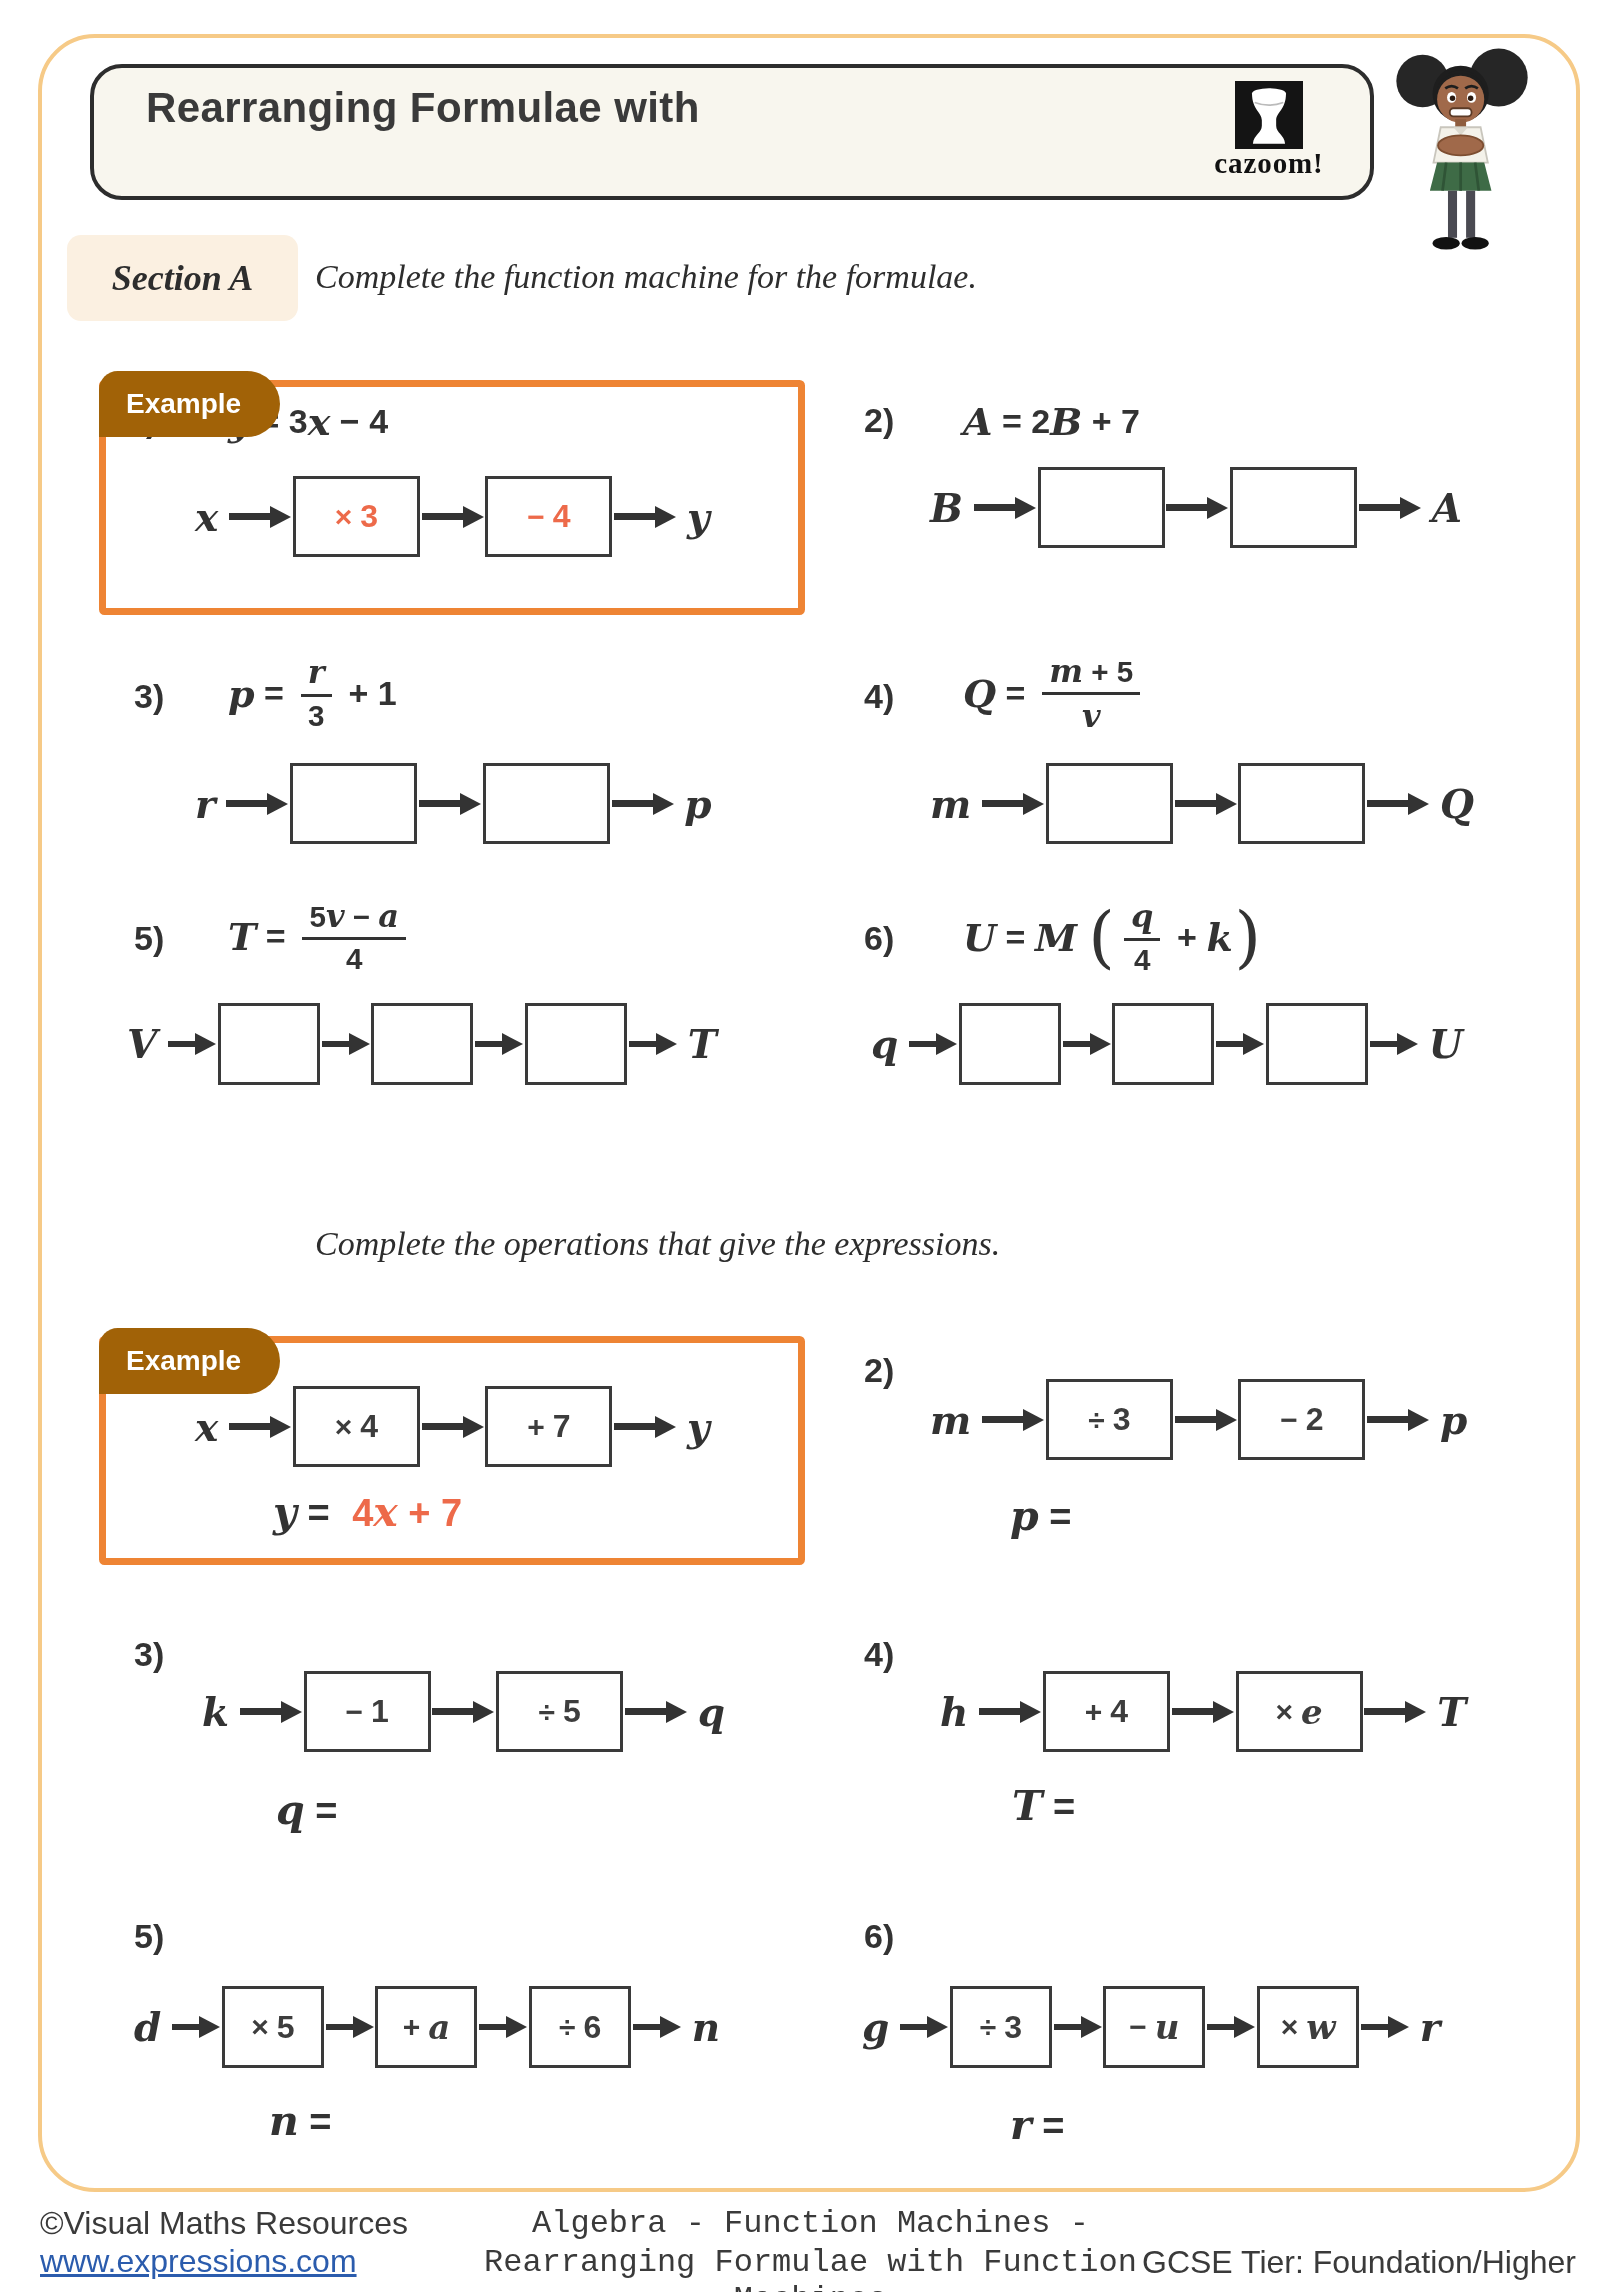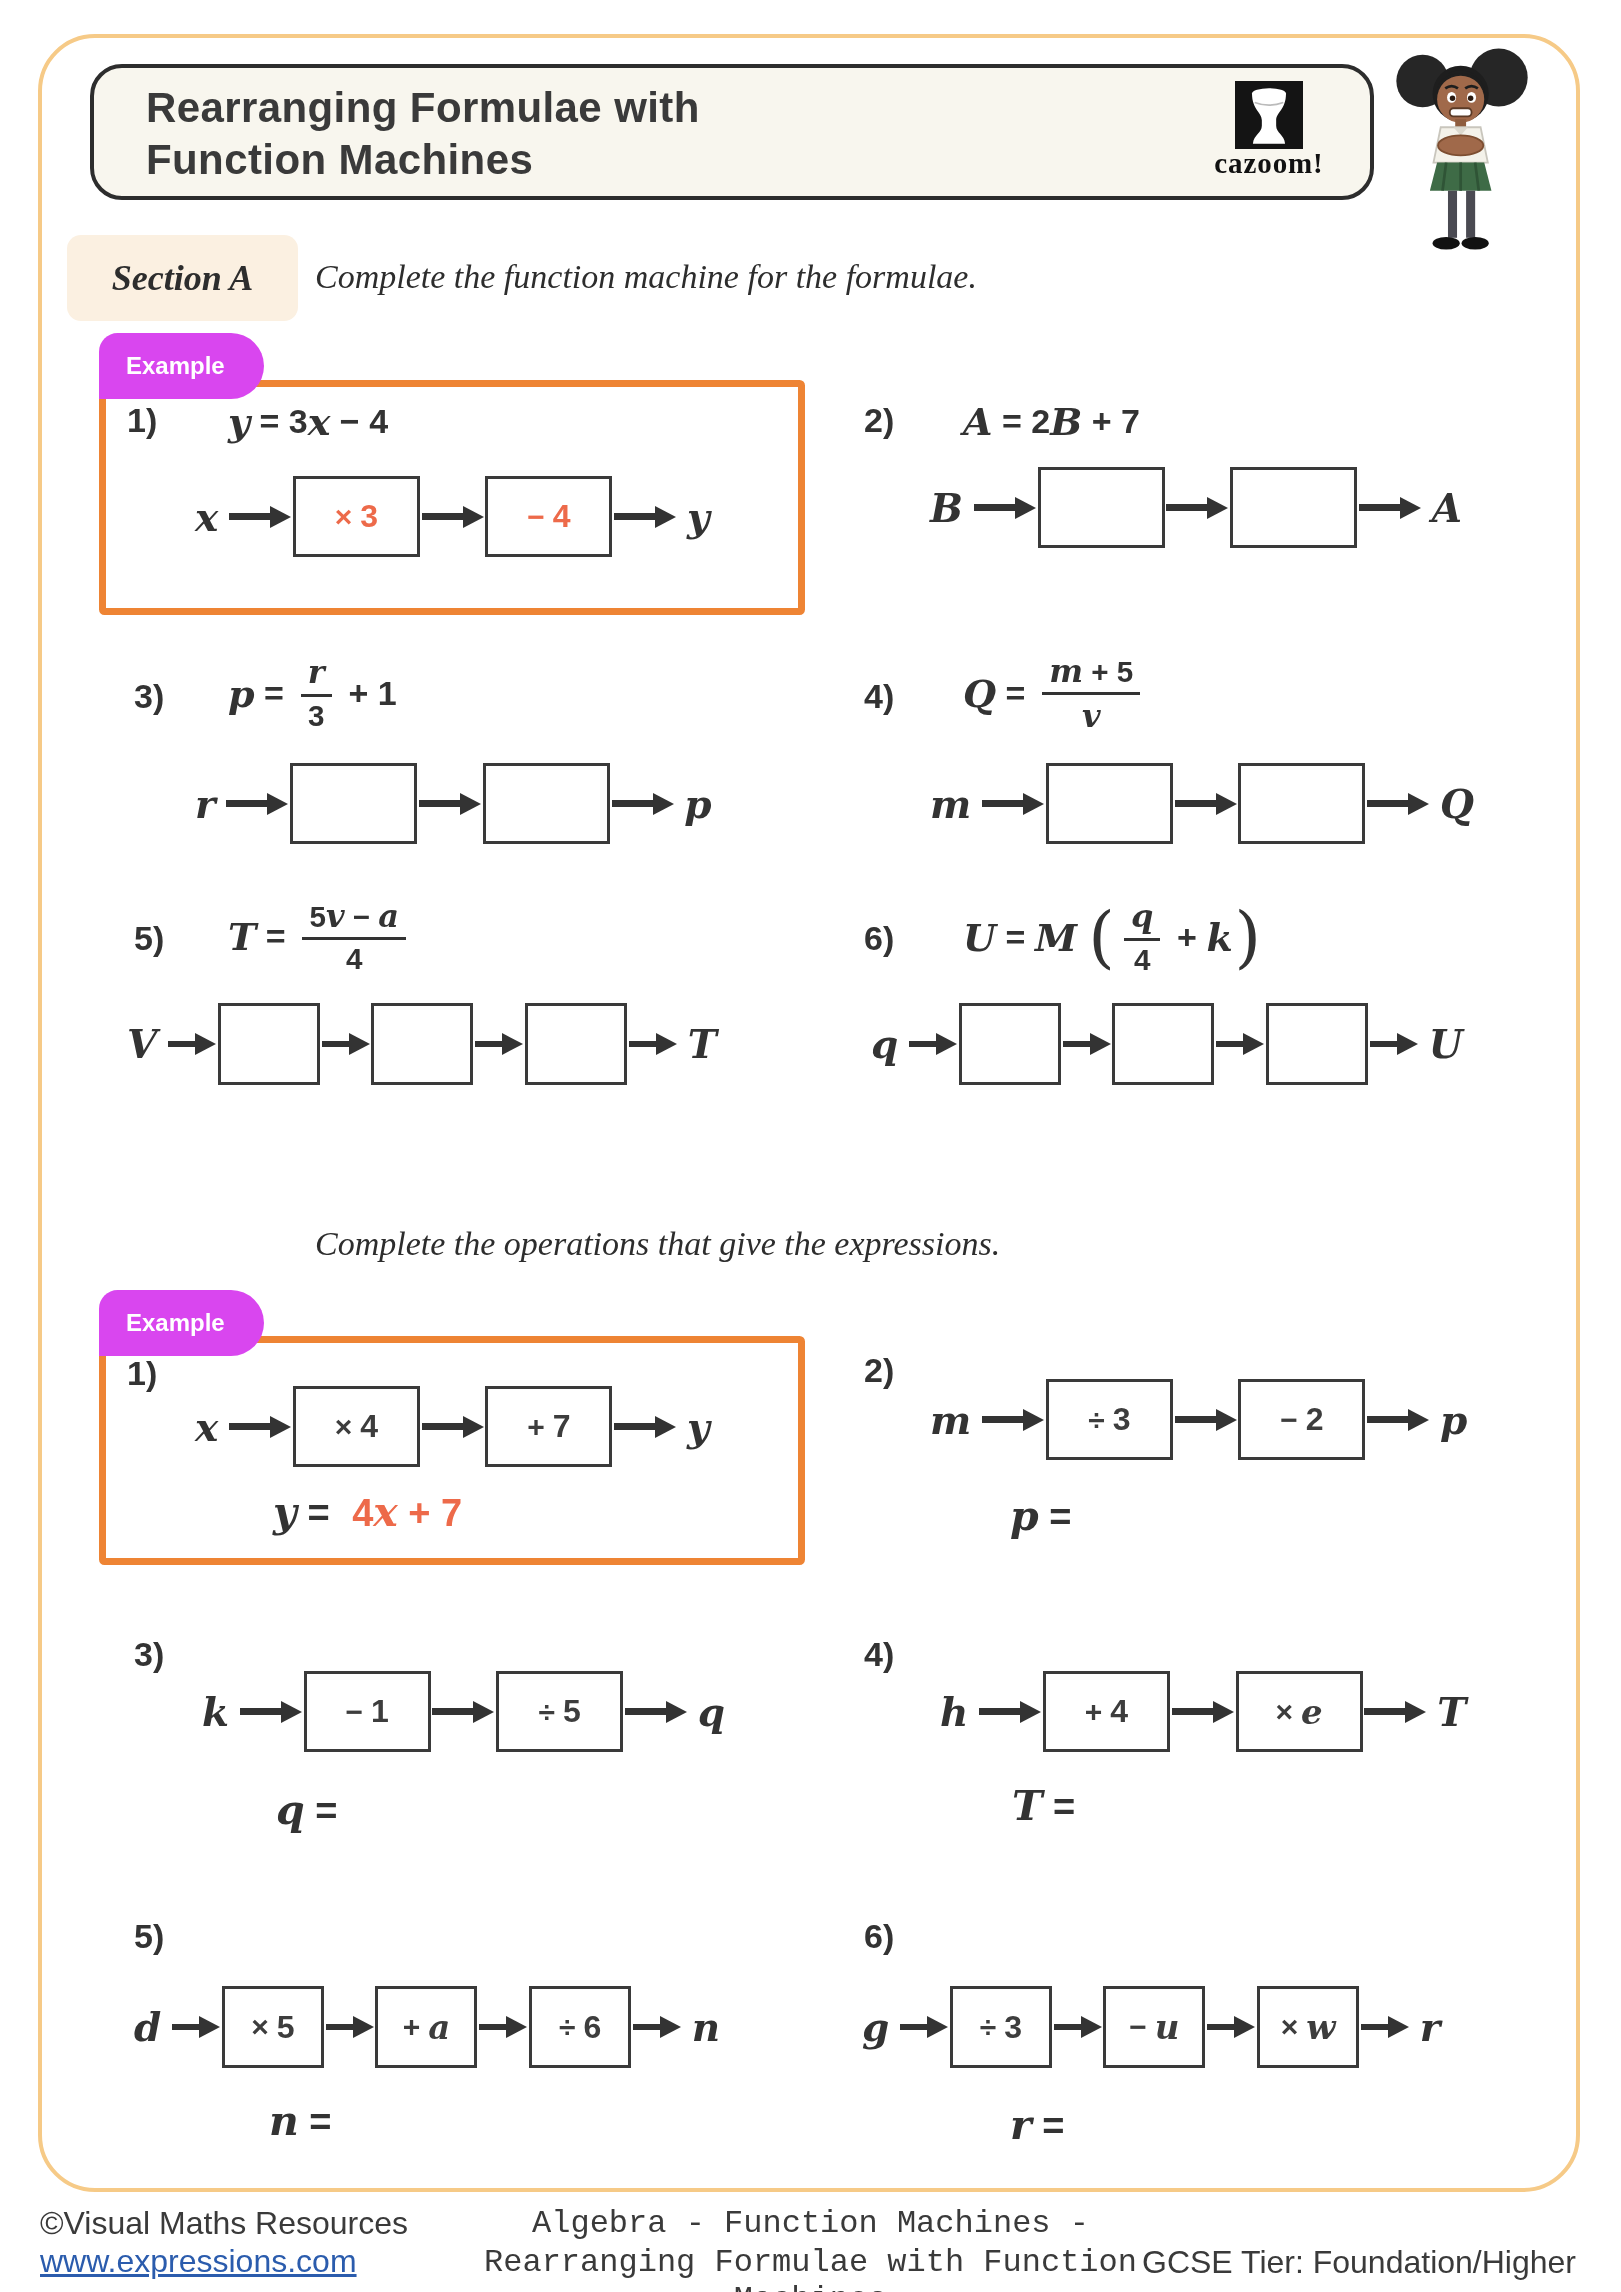--- a/index.html
+++ b/index.html
@@ -22,23 +22,23 @@
 
   
   .sec-label { position:absolute; background:#FBF0E1; border-radius:14px; display:flex;
                align-items:center; justify-content:center;
                font-family:"Liberation Serif", serif; font-style:italic; font-weight:700;
                font-size:36px; color:#2d2d2d; }
   .instruction { position:absolute; font-family:"Liberation Serif", serif; font-style:italic;
                  font-size:34px; color:#2d2d2d; }
 
   
-  .ex-tab { position:absolute; z-index:3; background:#d946ef; color:#ffffff; font-weight:700;
-            font-size:24px; display:flex; align-items:center; padding:0 39px 0 27px; height:66px;
-            border-radius:21.5px 38px 38px 0; }
+  .ex-tab { position:absolute; z-index:3; background:#a16207; color:#ffffff; font-weight:700;
+            font-size:28px; display:flex; align-items:center; padding:0 39px 0 27px; height:66px;
+            border-radius:21.5px 38px 38px 0;margin-top:38px; }
   .ex-box { position:absolute; border:7.2px solid #EE8434; border-radius:5.4px; z-index:2;
             box-sizing:border-box; background:transparent; }
 
   
   .pnum { position:absolute; font-weight:700; font-size:34px; color:#333333; }
 
   .formula { position:absolute; display:flex; align-items:center; color:#333333; }
   .formula .tok { font-weight:700; font-size:34px; white-space:pre; }
   .formula .tok-i { font-family:"DejaVu Serif", serif; font-style:italic; font-weight:700;
                     font-size:38px; white-space:pre; }
@@ -87,21 +87,20 @@
 </head>
 <body>
 
 <div class="page">
 
   <div class="outer-border"></div>
 
   <div class="title-box">
     <div class="title-text">
       <div>Rearranging Formulae with</div>
-      <div>Function Machines</div>
     </div>
     <div class="logo">
       <div class="drum">
         <svg viewBox="0 0 76 76" width="68" height="68">
           <rect x="0" y="0" width="76" height="76" fill="#141414"></rect>
           <ellipse cx="38" cy="14" rx="19" ry="6" fill="#fff"></ellipse>
           <path d="M19 14 C19 32 30 35 30 44 L30 50 C30 58 21 60 20 70 L56 70 C55 60 46 58 46 50 L46 44 C46 35 57 32 57 14 Z" fill="#fff"></path>
           <path d="M22 24 Q38 30 54 24" stroke="#bbb" stroke-width="2" fill="none"></path>
         </svg>
       </div>

